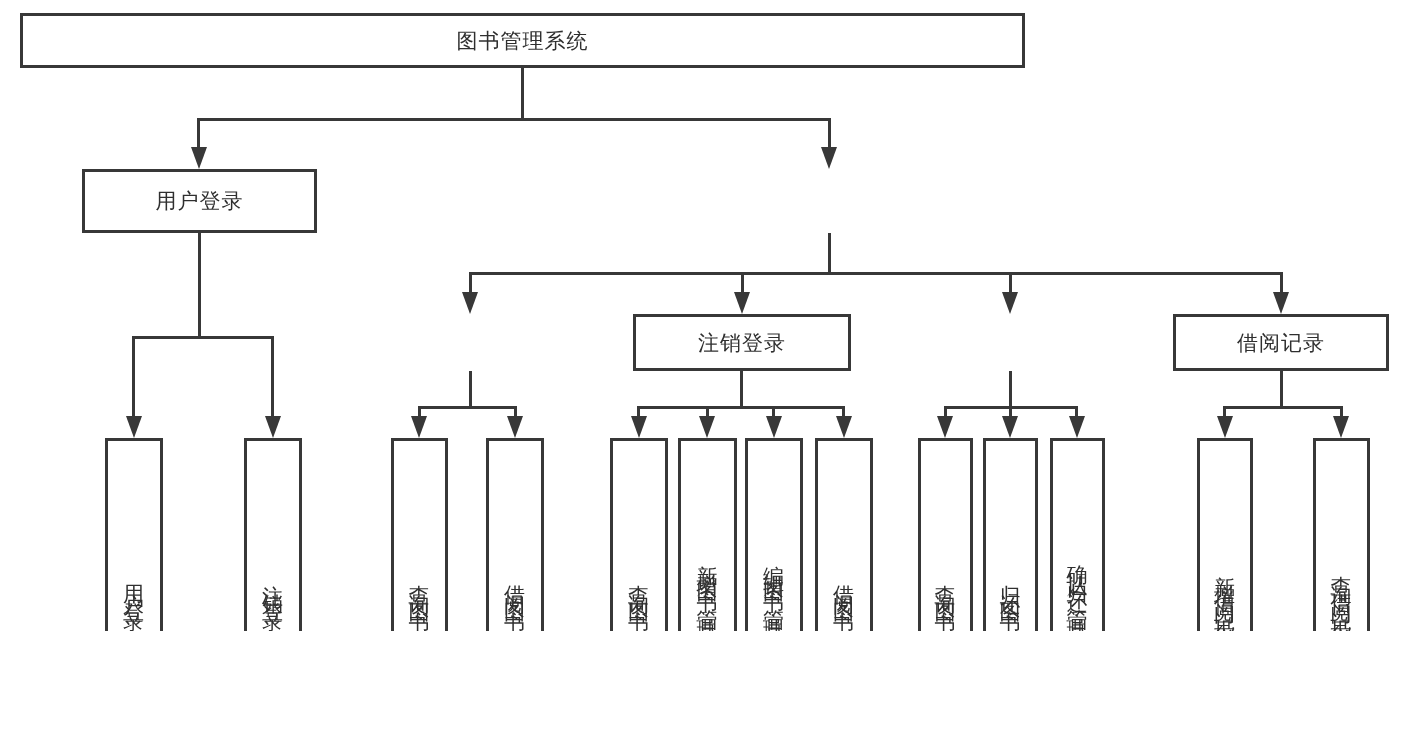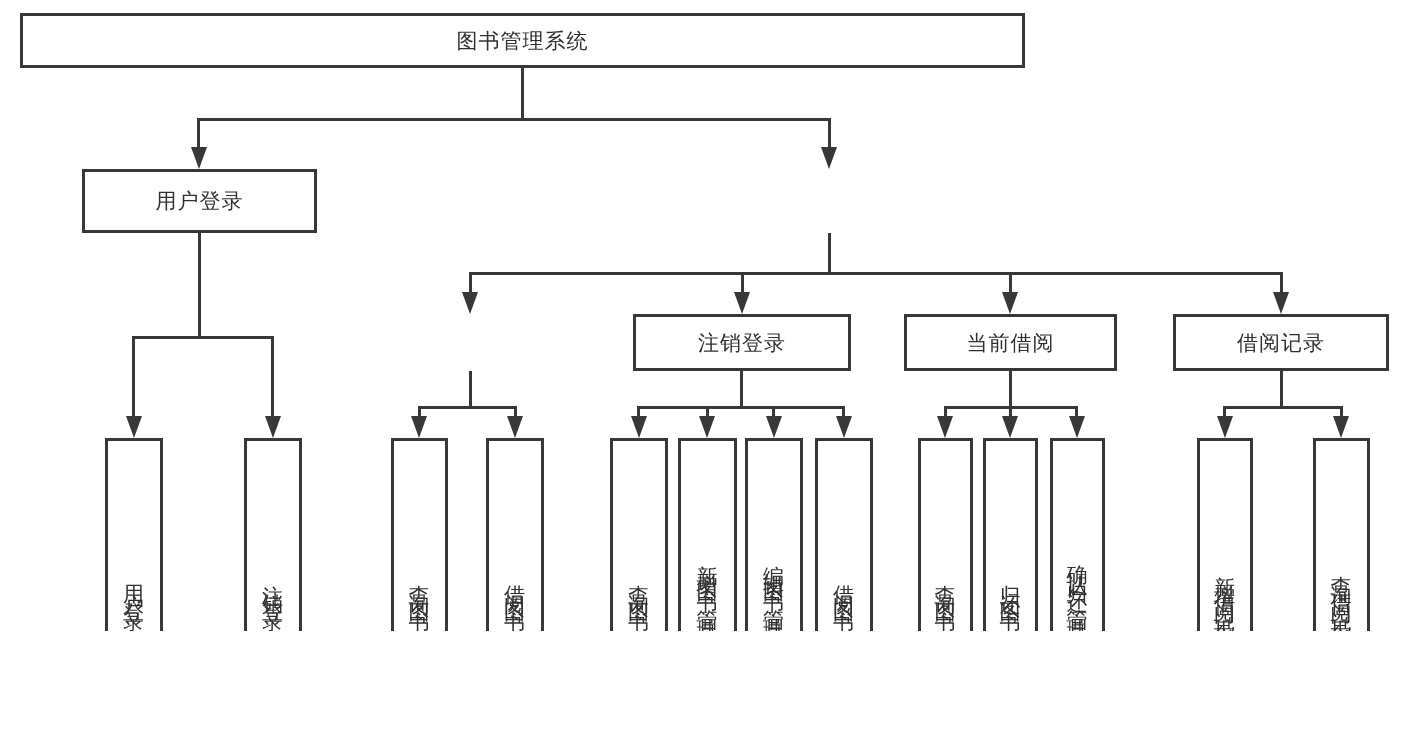--- a/index.html
+++ b/index.html
@@ -50,23 +50,20 @@
   <div class="ah" style="left:462px;top:292px"></div>
   <div class="ln vl" style="left:741px;top:272px;height:23px"></div>
   <div class="ah" style="left:734px;top:292px"></div>
   <div class="ln vl" style="left:1009px;top:272px;height:23px"></div>
   <div class="ah" style="left:1002px;top:292px"></div>
   <div class="ln vl" style="left:1280px;top:272px;height:23px"></div>
   <div class="ah" style="left:1273px;top:292px"></div>
 
   <div class="box" style="left:633px;top:314px;width:218px;height:57px">
     <span class="ht">注销登录</span>
-  </div>
-  <div class="box" style="left:904px;top:314px;width:213px;height:57px">
-    <span class="ht">当前借阅</span>
   </div>
   <div class="box" style="left:1173px;top:314px;width:216px;height:57px">
     <span class="ht">借阅记录</span>
   </div>
 
   <div class="ln vl" style="left:469px;top:371px;height:35px"></div>
   <div class="ln hl" style="left:418px;top:406px;width:99px"></div>
   <div class="ln vl" style="left:418px;top:406px;height:12px"></div>
   <div class="ah" style="left:411px;top:416px"></div>
   <div class="ln vl" style="left:514px;top:406px;height:12px"></div>

